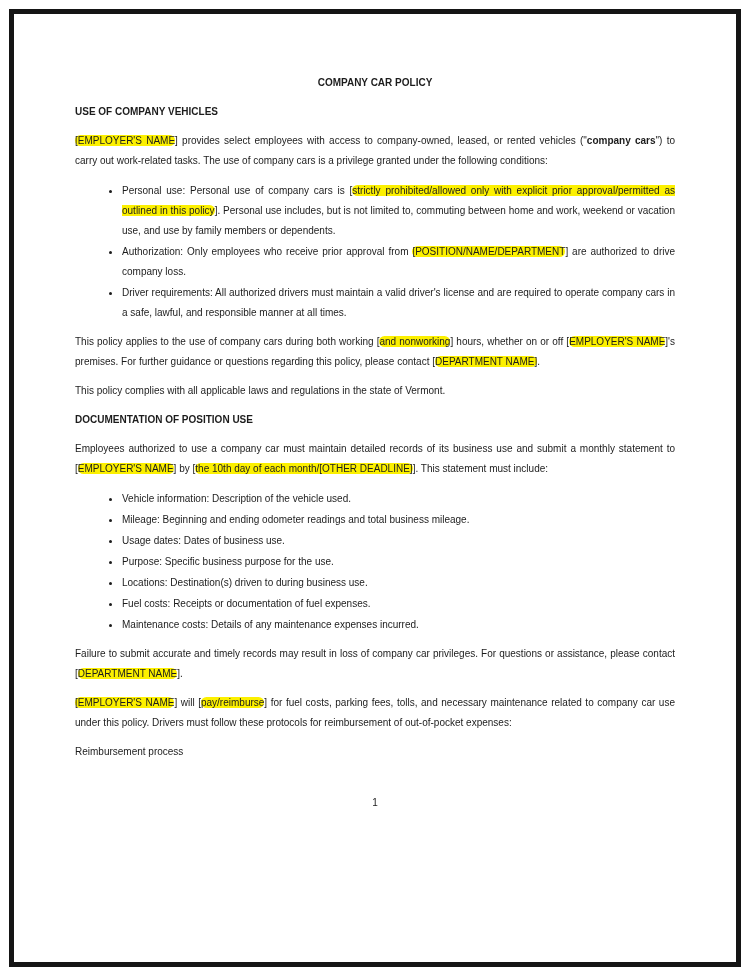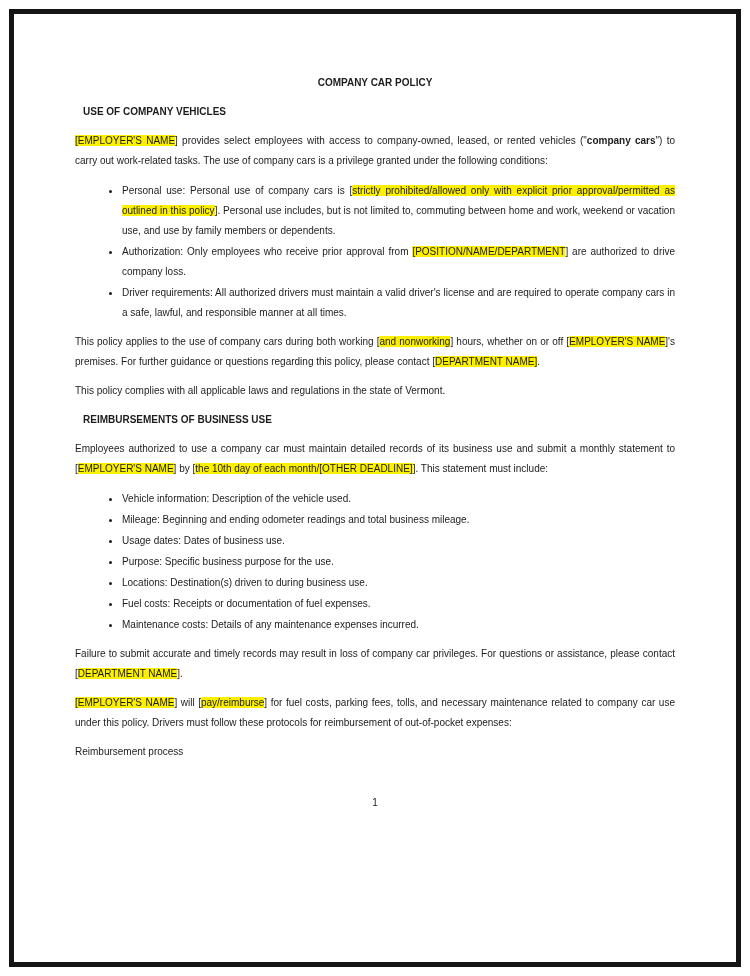--- a/index.html
+++ b/index.html
@@ -35,40 +35,41 @@
     line-height: 20px;
   }
   .title {
     text-align: center;
     font-weight: bold;
     margin: 0 0 9px 0;
   }
   .heading {
     font-weight: bold;
     text-align: left;
-    margin: 0 0 9px 8px;
+    margin: 0 0 9px 0;
   }
   p.para {
     margin: 0 0 9px 0;
     text-align: justify;
   }
   ul.bullets {
     margin: 0 0 9px 0;
     padding-left: 47px;
     list-style: disc outside;
   }
   ul.bullets li {
     text-align: justify;
     padding-left: 0;
   }
   ul.bullets li::marker {
     font-size: 11px;
   }
   .hl {
     background: var(--highlight, #fcf000);
+    border-radius: 7px;
   }
   .b { font-weight: bold; }
   .u { }
   .page-num {
     text-align: center;
     margin-top: 31px;
   }
 </style>
 </head>
 <body>
@@ -85,21 +86,21 @@
   <ul class="bullets">
       <li><span>Personal use: Personal use of company cars is [</span><span class="hl">strictly prohibited/allowed only with explicit prior approval/permitted as outlined in this policy</span><span>]. Personal use includes, but is not limited to, commuting between home and work, weekend or vacation use, and use by family members or dependents.</span></li>
       <li><span>Authorization: Only employees who receive prior approval from </span><span class="hl">[POSITION/NAME/DEPARTMENT</span><span>] are authorized to drive company loss.</span></li>
       <li><span>Driver requirements: All authorized drivers must maintain a valid driver's license and are required to operate company cars in a safe, lawful, and responsible manner at all times.</span></li>
     </ul>
 
   <p class="para"><span>This policy applies to the use of company cars during both working [</span><span class="hl">and nonworking</span><span>] hours, whether on or off [</span><span class="hl">EMPLOYER'S NAME</span><span>]'s premises. For further guidance or questions regarding this policy, please contact [</span><span class="hl">DEPARTMENT NAME]</span><span>.</span></p>
 
   <p class="para"><span>This policy complies with all applicable laws and regulations in the state of Vermont.</span></p>
 
-  <div class="heading">REIMBURSEMENTS OF BUSINESS USE</div>
+  <div class="heading">DOCUMENTATION OF POSITION USE</div>
 
   <p class="para"><span>Employees authorized to use a company car must maintain detailed records of its business use and submit a monthly statement to [</span><span class="hl">EMPLOYER'S NAME</span><span>] by [</span><span class="hl">the 10th day of each month/[OTHER DEADLINE]</span><span>]. This statement must include:</span></p>
 
   <ul class="bullets">
       <li><span>Vehicle information: Description of the vehicle used.</span></li>
       <li><span>Mileage: Beginning and ending odometer readings and total business mileage.</span></li>
       <li><span>Usage dates: Dates of business use.</span></li>
       <li><span>Purpose: Specific business purpose for the use.</span></li>
       <li><span>Locations: Destination(s) driven to during business use.</span></li>
       <li><span>Fuel costs: Receipts or documentation of fuel expenses.</span></li>

